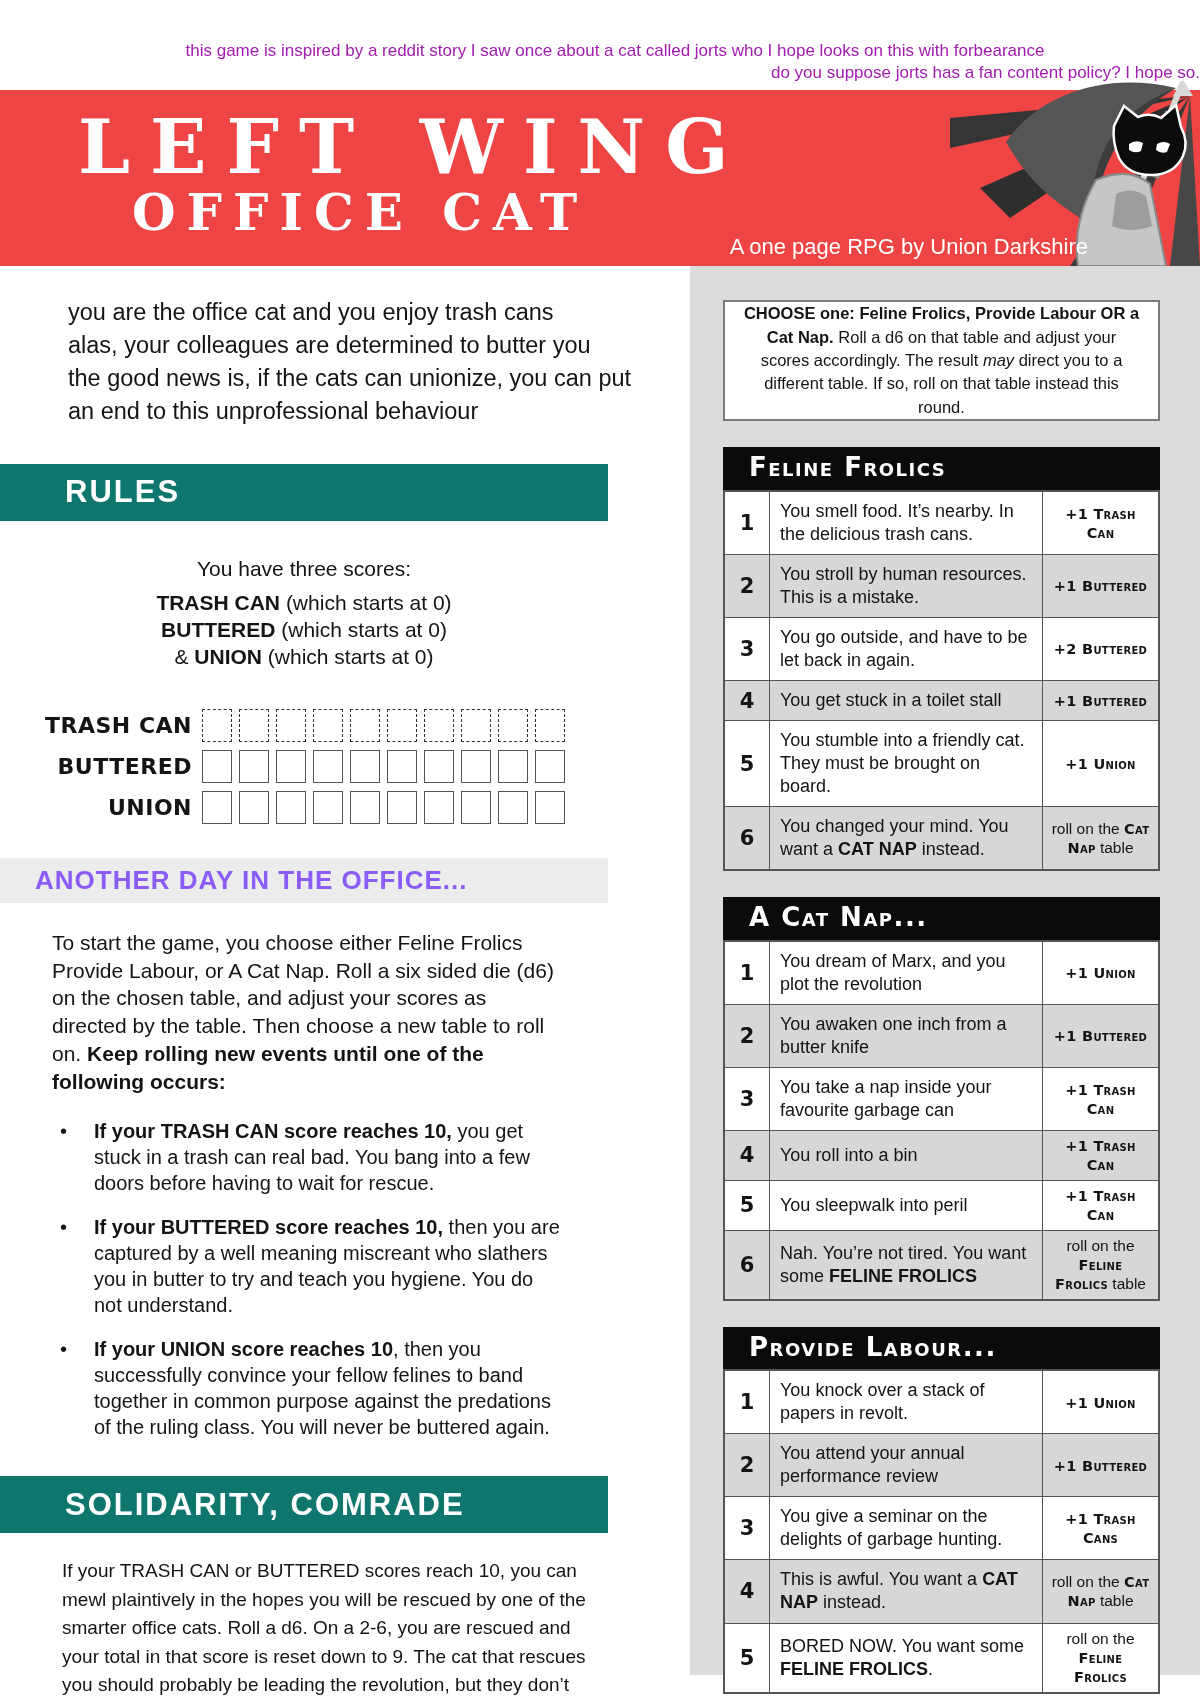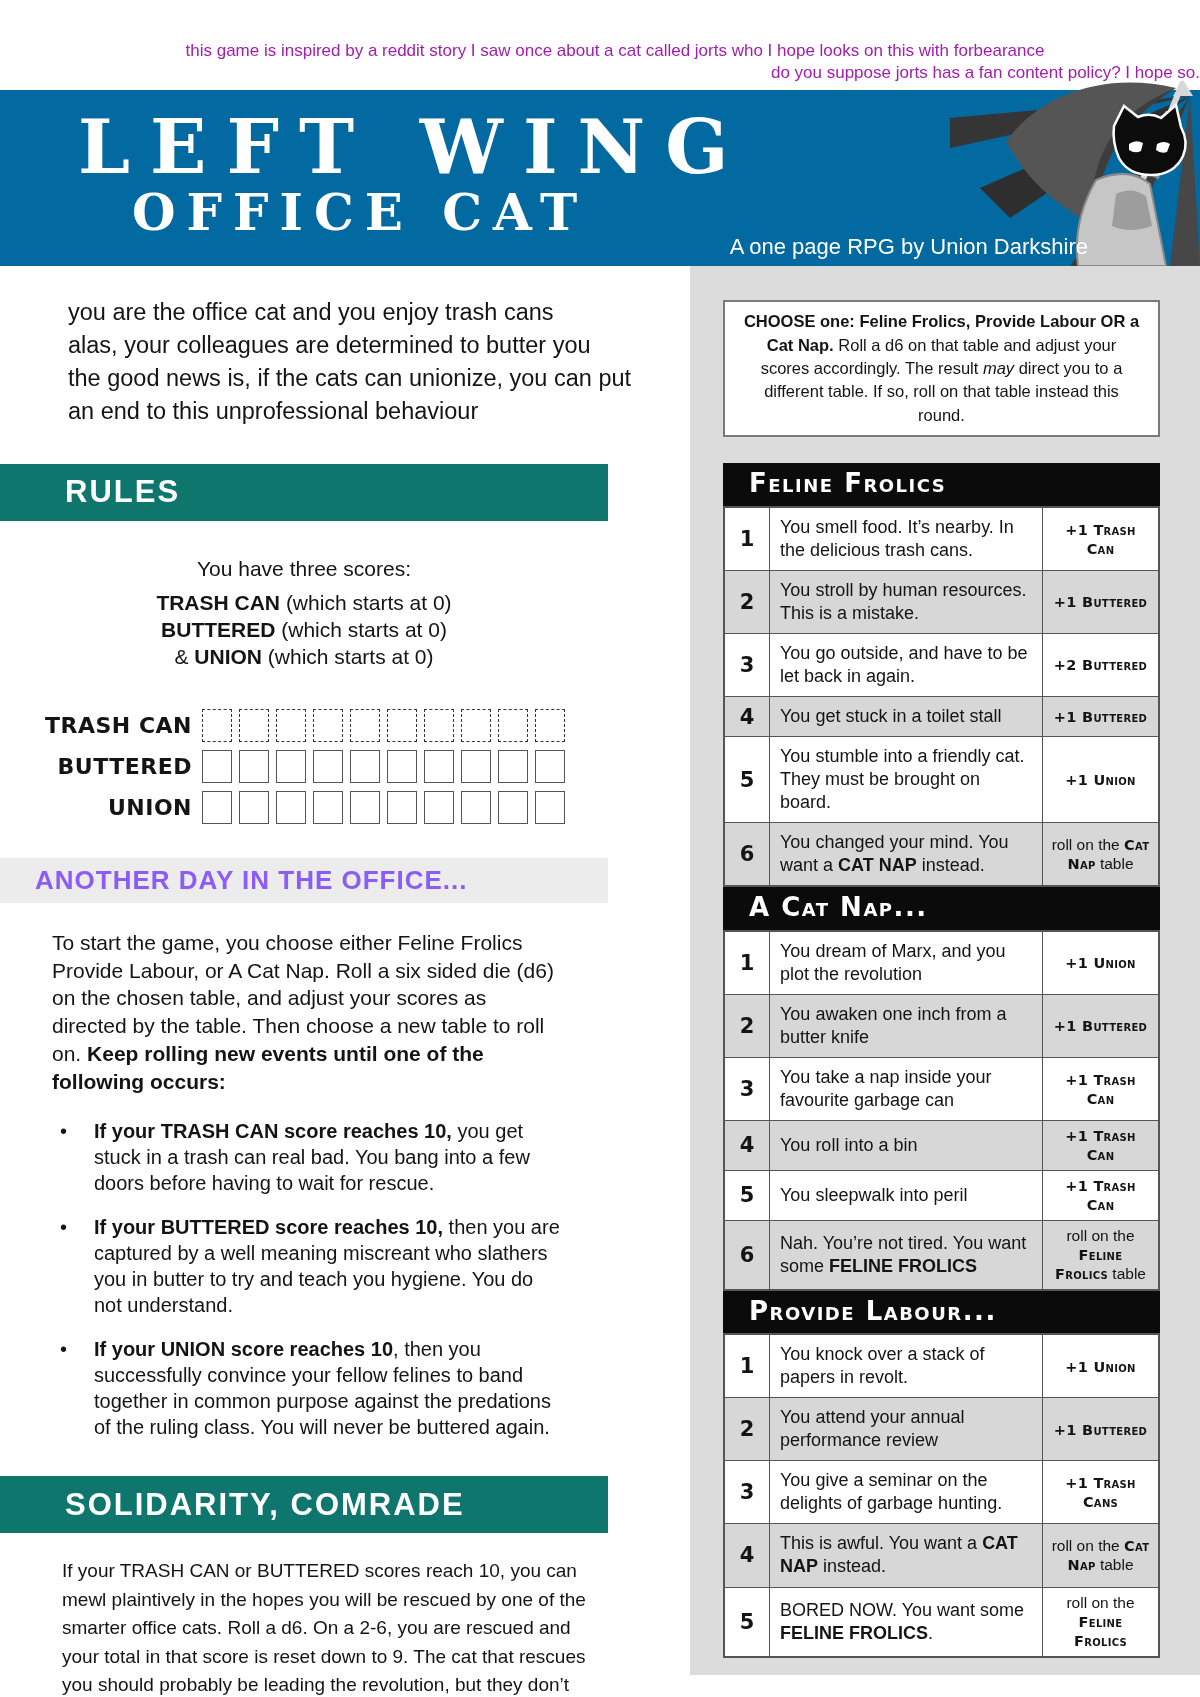--- a/index.html
+++ b/index.html
@@ -10,21 +10,21 @@
     overflow:hidden;
   }
   .page{width:1200px;height:1697px;position:relative;overflow:hidden;}
 
   
   .top-note{padding-top:40px;font-size:17px;color:#a21caf;line-height:1.3;}
   .top-note .l1{text-align:center;padding-left:30px;}
   .top-note .l2{text-align:right;}
 
   
-  .masthead{height:176px;background:#0369a1;position:relative;margin-top:6px;}
+  .masthead{height:176px;background:#ef4444;position:relative;margin-top:6px;}
   .title1{
     font-family:"DejaVu Serif", serif;font-weight:bold;color:#fff;
     font-size:74px;letter-spacing:20px;line-height:1;
     padding:20px 0 0 78px;white-space:nowrap;
   }
   .title2{
     font-family:"DejaVu Serif", serif;font-weight:bold;color:#fff;
     font-size:50px;letter-spacing:11px;line-height:1;
     padding:4px 0 0 132px;white-space:nowrap;
   }
@@ -80,25 +80,25 @@
   ul.bullets li{
     position:relative;padding-left:42px;font-size:20px;line-height:1.3;
     margin-bottom:18px;
   }
   ul.bullets li::before{content:"•";position:absolute;left:8px;top:0;}
 
   .solidarity-par{margin:24px 0 0 62px;width:548px;font-size:19px;line-height:1.5;}
 
   
   .choose-box{
-    background:#fff;border:2px solid #7a7a7a;padding:8px 18px;
+    background:#fff;border:2px solid #7a7a7a;padding:0 18px;
     text-align:center;font-size:16.5px;line-height:1.42;margin-bottom:26px;
   }
 
-  .rpg-table{border-radius:6px;}
+  .rpg-table{margin-bottom:26px;border-radius:6px;}
   .tbl-title{
     background:#0b0b0b;color:#fff;font-weight:bold;
     font-variant:small-caps;letter-spacing:1.5px;
     font-size:26px;padding:6px 0 8px 26px;line-height:1.1;
     font-family:"DejaVu Sans", sans-serif;
   }
   table.roll-table{
     border-collapse:collapse;width:100%;background:#fff;
     border:2px solid #555;table-layout:fixed;
   }

